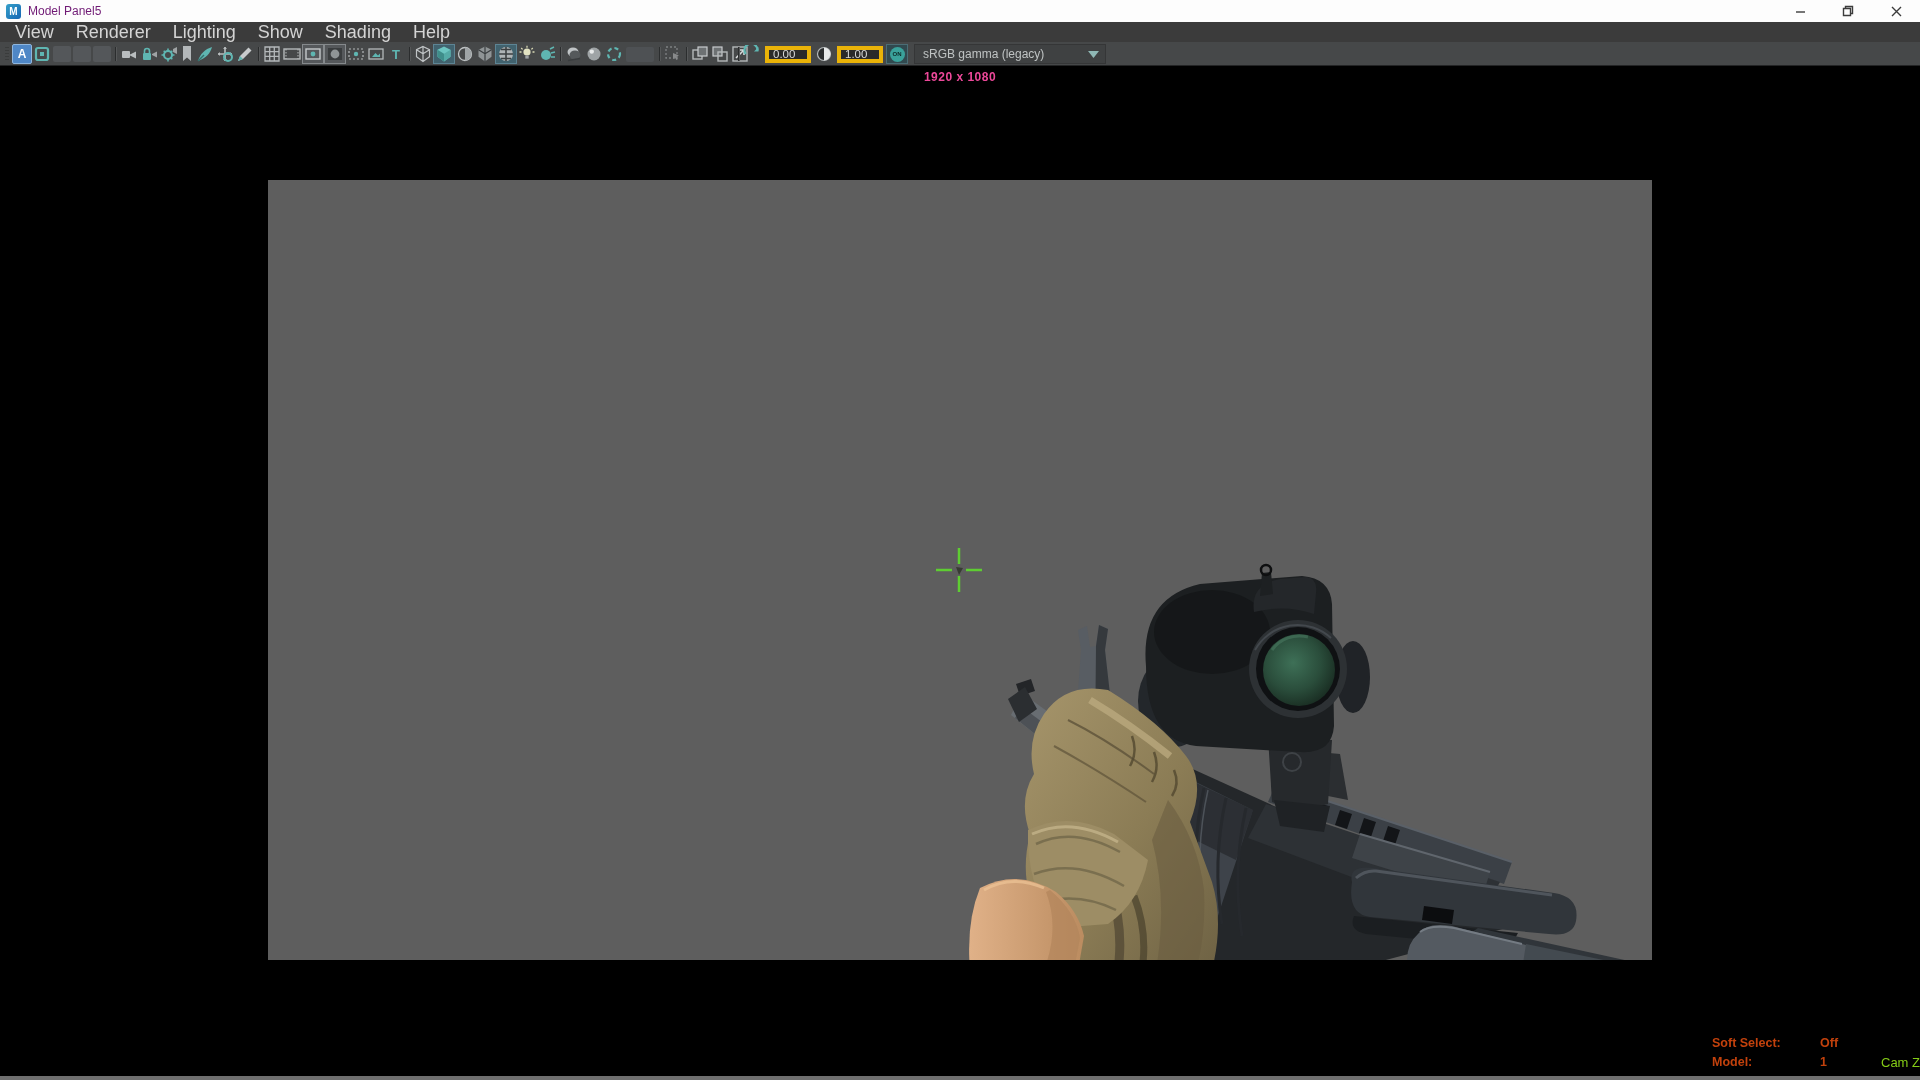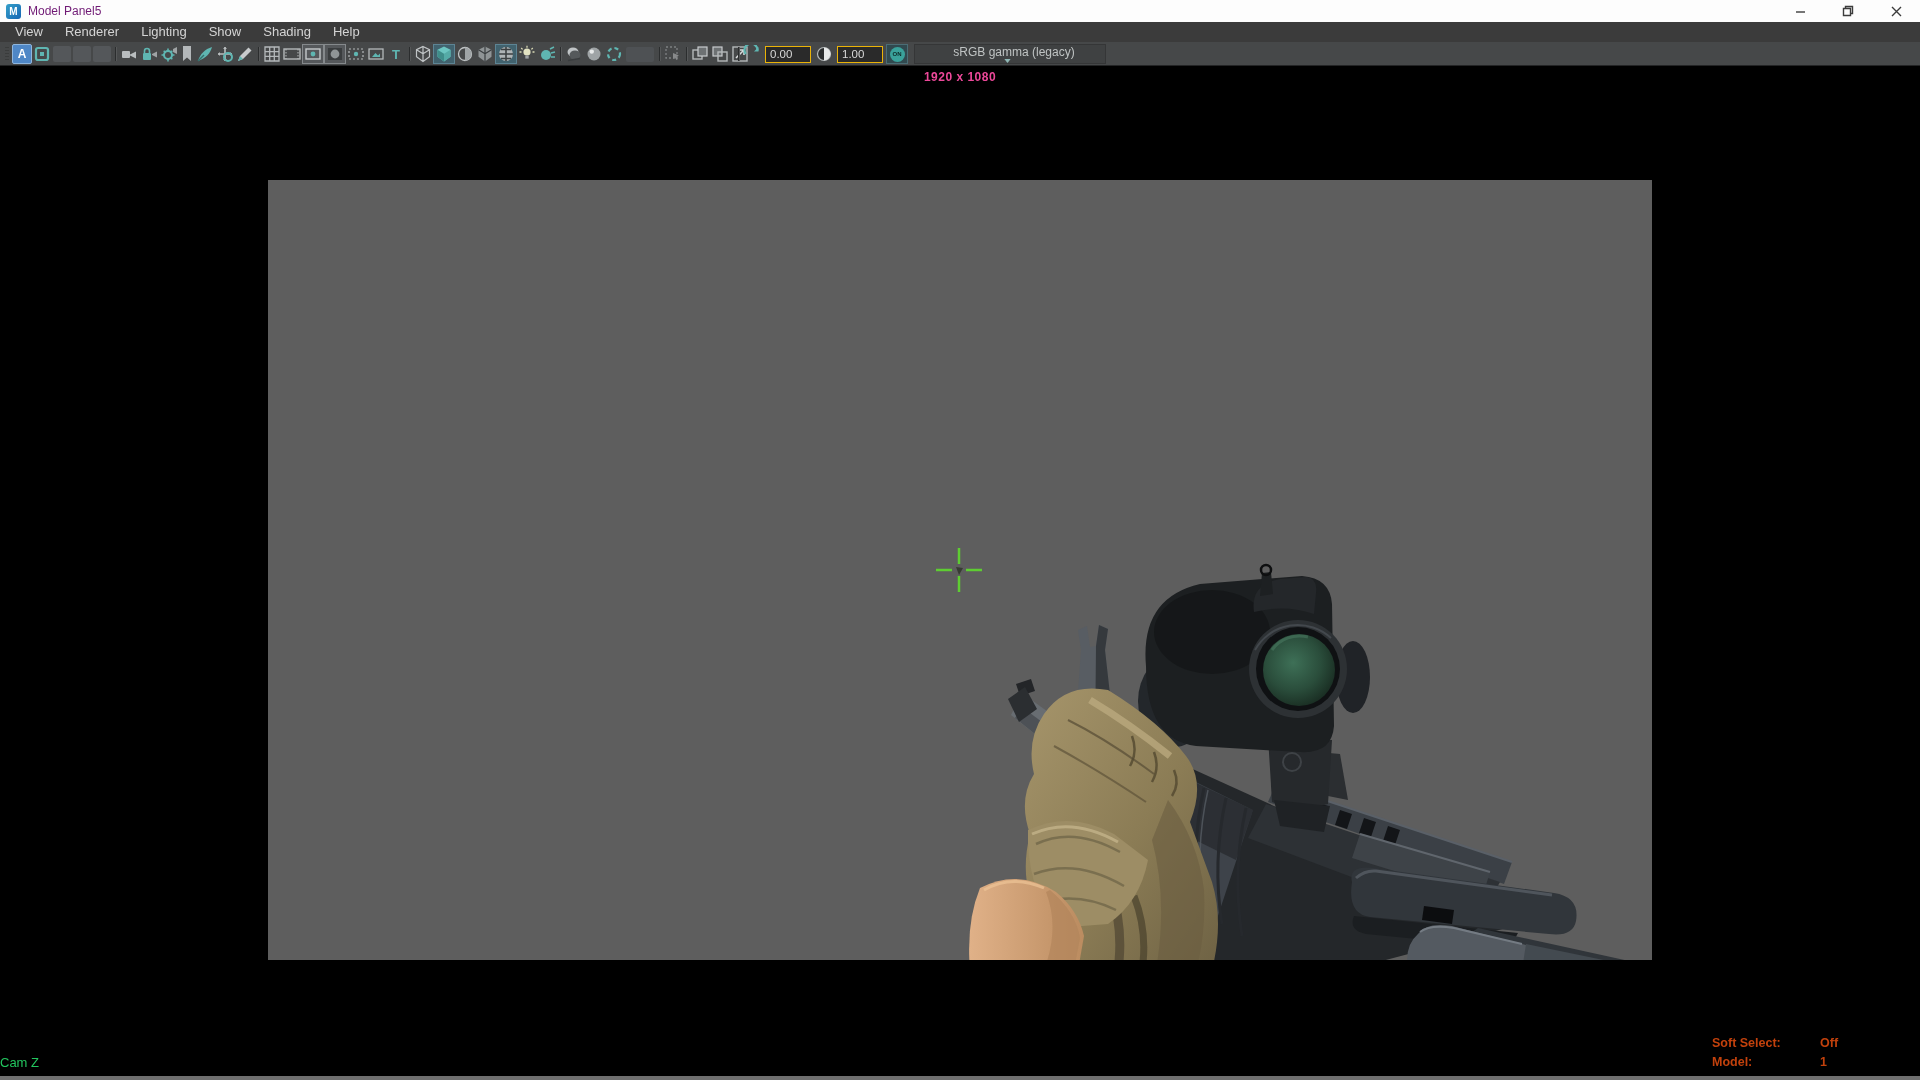--- a/index.html
+++ b/index.html
@@ -11,53 +11,53 @@
   #appicon{width:15px;height:15px;margin-left:6px;border-radius:3px;
            background:linear-gradient(135deg,#35a0c9,#1565b4);
            color:#fff;font-size:10px;font-weight:bold;display:flex;align-items:center;justify-content:center;}
   #apptitle{margin-left:7px;font-size:12px;color:#701a75;}
   #winbtns{position:absolute;right:0;top:0;height:22px;display:flex;}
   .winbtn{width:48px;height:22px;display:flex;align-items:center;justify-content:center;}
   .winbtn svg{stroke:#3c3c3c;stroke-width:1.4;fill:none;}
   
   #menubar{position:absolute;left:0;top:22px;width:1920px;height:20px;background:#3b3b3b;
            display:flex;align-items:center;padding-left:4px;box-sizing:border-box;}
-  .menuitem{padding:0 11px;font-size:13px;color:#d4d4d4;line-height:20px;}
+  .menuitem{padding:0 11px;font-size:18px;color:#d4d4d4;line-height:20px;}
   
   #toolbar{position:absolute;left:0;top:42px;width:1920px;height:24px;background:#464849;
            border-bottom:1px solid #232425;box-sizing:border-box;}
   #tbLeft{position:absolute;left:2px;top:1px;height:22px;display:flex;align-items:center;}
   #tbRight{position:absolute;left:735px;top:1px;height:22px;display:flex;align-items:center;}
   .ti{width:20px;height:20px;display:flex;align-items:center;justify-content:center;flex:none;}
   .ti svg{display:block;}
   .tdiv{width:7px;height:20px;flex:none;position:relative;}
   .tdiv:before{content:"";position:absolute;left:3px;top:3px;width:1px;height:14px;background:#2b2d2e;}
   .tdiv:after{content:"";position:absolute;left:4px;top:3px;width:1px;height:14px;background:#565859;}
   .dis{width:18px;height:16px;background:#54575a;border-radius:2px;flex:none;margin:0 1px;}
   .wdis{width:28px;height:15px;background:#4e5154;border-radius:2px;flex:none;margin:0 2px;}
   .badgeA{width:18px;height:18px;background:#4f87c6;border:1px solid #8fb6dd;border-radius:2px;
           color:#fff;font-size:12px;font-weight:bold;display:flex;align-items:center;justify-content:center;flex:none;}
   .box{width:22px;height:20px;border:1px solid #85898c;background:#55585b;box-sizing:border-box;}
   .selb{width:22px;height:20px;background:#41626e;border:1px solid #5d8494;box-sizing:border-box;}
-  .tfield{width:46px;height:17px;background:#2a2a2a;border:1px solid #eab308;color:#d8d8d8;
+  .tfield{width:46px;height:17px;background:#2a2a2a;border:4px solid #eab308;color:#d8d8d8;
           font-family:"Liberation Sans",sans-serif;font-size:11.5px;padding:0 4px;margin:0 3px;box-sizing:border-box;}
   .onb{width:22px;height:20px;background:#31494f;border:1px solid #4b6d75;box-sizing:border-box;
        display:flex;align-items:center;justify-content:center;flex:none;}
   .onb .oncirc{width:15px;height:15px;border-radius:50%;background:#3aa29b;color:#0d2a28;
        font-size:6px;font-weight:bold;display:flex;align-items:center;justify-content:center;}
   #vtdd{width:192px;height:20px;background:#3f4142;border:1px solid #353637;margin-left:6px;
-        display:flex;align-items:center;box-sizing:border-box;flex-direction:column;}
+        display:flex;align-items:center;box-sizing:border-box;}
   #vtdd span{flex:1;font-size:12px;color:#bfc3c3;padding-left:8px;}
   #vtdd svg{margin-right:6px;}
   
   #reslabel{position:absolute;left:0;top:70px;width:1920px;text-align:center;
             font-size:12px;font-weight:bold;color:#ec4899;letter-spacing:.5px;}
   #viewport{position:absolute;left:268px;top:180px;width:1384px;height:780px;background:#5e5e5e;}
-  #camlabel{position:absolute;left:0;top:1055px;width:1920px;text-align:left;
-            font-size:13px;color:#22c55e;}
+  #camlabel{position:absolute;left:0;top:1055px;width:1920px;text-align:right;
+            font-size:13px;color:#84cc16;}
   #hud{position:absolute;left:1712px;top:1036px;font-size:12.5px;font-weight:bold;color:#c2410c;}
   .hudrow{height:19px;position:relative;width:160px;}
   .hudval{position:absolute;left:108px;top:0;font-weight:bold;text-align:center;}
   #bottomstrip{position:absolute;left:0;top:1076px;width:1920px;height:4px;background:#6f6f6f;}
 </style>
 </head>
 <body>
 
 <div id="stage">
 

